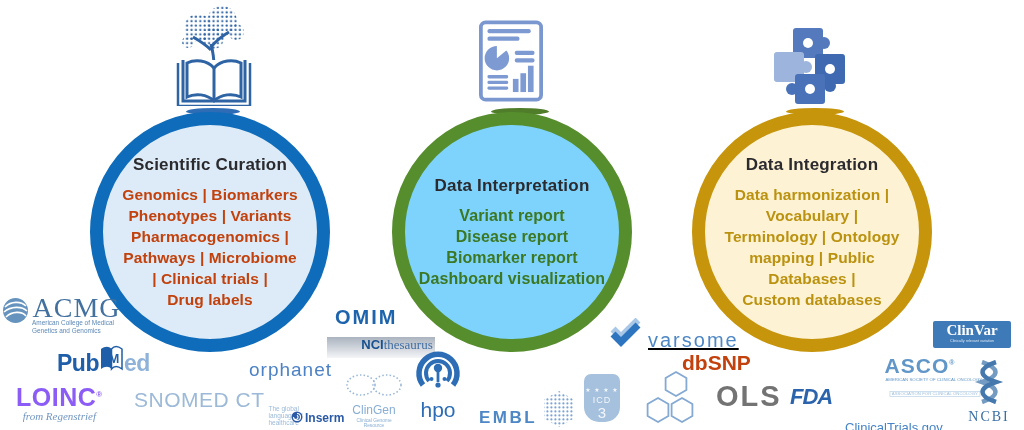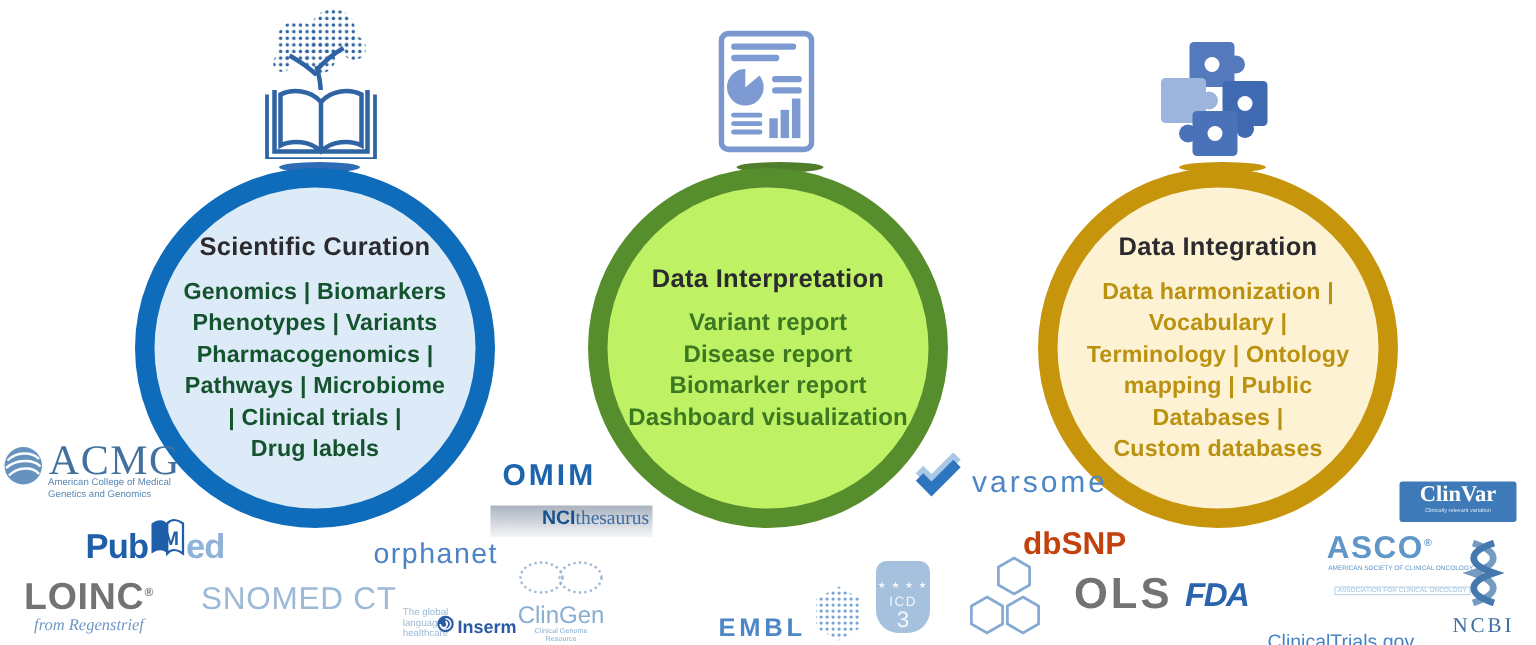--- a/index.html
+++ b/index.html
@@ -12,27 +12,27 @@
   .icon-shadow { position:absolute; height:7px; border-radius:50%; }
   #shadow-1 { left:186px; top:108px; width:54px; background:#2e6cb5; }
   #shadow-2 { left:491px; top:108px; width:58px; background:#4f7d2a; }
   #shadow-3 { left:786px; top:108px; width:58px; background:#c6950c; }
 
   
   .pillar-circle { position:absolute; top:112px; width:240px; height:240px;
     border-radius:50%; display:flex; flex-direction:column; align-items:center;
     justify-content:center; text-align:center; }
   #circle-1 { left:90px;  border:13px solid #0f6cba; background:#dcebf7; }
-  #circle-2 { left:392px; border:13px solid #578e2d; background:#bef264;align-items:center; }
+  #circle-2 { left:392px; border:13px solid #578e2d; background:#7dd3fc;align-items:center; }
   #circle-3 { left:692px; border:13px solid #c6950c; background:#fdf2d4; }
   .circle-title { font-size:17px; font-weight:700; color:#2b2a2e; letter-spacing:.2px;
     margin-bottom:9px; }
   .circle-body { font-size:15.5px; font-weight:700; line-height:21px; letter-spacing:.1px;
     white-space:pre-line; }
-  #circle-1 .circle-body { color:#14532d; }
+  #circle-1 .circle-body { color:#c2410c; }
   #circle-2 .circle-body { color:#3c7722; }
   #circle-3 .circle-body { color:#bb9210; }
   #circle-2 .circle-body { font-size:16px; }
 
   
   .logo { position:absolute; }
   .tiny { display:block; }
 
   
   #logo-acmg { left:2px; top:297px; display:flex; align-items:flex-start; }
@@ -43,21 +43,21 @@
     transform-origin:left top; }
 
   
   #logo-pubmed { left:57px; top:345px; display:flex; align-items:flex-end; }
   .pubmed-txt { font-size:23px; font-weight:700; letter-spacing:-.5px; line-height:26px; }
   #pubmed-part1 { color:#1f5ea8; }
   #pubmed-part3 { color:#8fb2d9; }
 
   
   #logo-loinc { left:16px; top:382px; text-align:center; }
-  #loinc-name { font-size:25px; font-weight:800; color:#737373; letter-spacing:.5px; line-height:25px; }
+  #loinc-name { font-size:25px; font-weight:800; color:#8b5cf6; letter-spacing:.5px; line-height:25px; }
   #loinc-name sup { font-size:8px; }
   #loinc-tag { font-family:"Liberation Serif", serif; font-style:italic; font-size:11px;
     color:#7096c2; margin-top:0; }
 
   
   #logo-snomed { left:134px; top:388px; display:flex; }
   #snomed-name { font-size:21px; font-weight:400; color:#9cbad8; letter-spacing:.5px; }
   #snomed-tag { font-size:6.5px; color:#9cbad8; line-height:7px; white-space:pre-line;
     margin-left:4px; margin-top:17px; }
 
@@ -75,42 +75,42 @@
   
   #logo-orphanet { left:249px; top:359px; font-size:19px; font-weight:500; color:#4d82c4;
     letter-spacing:1px; }
 
   
   #logo-inserm { left:291px; top:377px; display:flex; align-items:center;margin-top:32px; }
   #inserm-name { font-size:12px; font-weight:700; color:#2a5aa5; margin-left:2px; }
 
   
   #logo-clingen { left:339px; top:372px; width:70px; text-align:center; }
-  #clingen-name { font-size:16px; font-weight:500; color:#88aed3; line-height:16px; }
+  #clingen-name { font-size:12px; font-weight:500; color:#88aed3; line-height:16px; }
   #clingen-sub { font-size:6px; color:#88aed3; transform:scale(.8); transform-origin:center top; }
 
   
   #logo-hpo { left:414px; top:350px; width:48px; text-align:center; }
   #hpo-name { font-size:21px; font-weight:500; color:#2d6db6; line-height:20px; }
 
   
   #logo-embl { left:479px; top:390px; display:flex; align-items:center; }
   #embl-name { font-size:17px; font-weight:600; color:#4d87c6; letter-spacing:2.5px;
     margin-top:14px; }
   #embl-hex { margin-left:5px; }
 
   
   #logo-icd10 { left:584px; top:374px; width:36px; height:48px; background:#a6c1dd;
     border-radius:7px 7px 15px 15px; text-align:center; color:#f2f6fa; padding-top:12px; }
   #icd-stars { font-size:6px; letter-spacing:1px; }
   #icd-line1 { font-size:9px; letter-spacing:1px; margin-top:2px; }
   #icd-line2 { font-size:15px; font-weight:500; line-height:15px; }
 
   
-  #logo-varsome { left:610px; top:302px; display:flex; align-items:center; }
+  #logo-varsome { left:610px; top:318px; display:flex; align-items:flex-end;text-decoration:underline; }
   #varsome-name { font-size:20px; font-weight:500; color:#4d87c6; letter-spacing:2px;
     margin-left:6px; margin-top:6px; }
 
   
   #logo-dbsnp { left:682px; top:351px; font-size:21px; font-weight:700; color:#c2410c; }
 
   
   #logo-hexagons { left:646px; top:370px; }
 
   
@@ -315,20 +315,36 @@
     <svg width="58" height="26" viewBox="0 0 58 26">
       <g fill="none" stroke="#9ab7d8" stroke-width="1.6" stroke-dasharray="1.5,2.2">
         <ellipse cx="16" cy="13" rx="14" ry="10"></ellipse>
         <ellipse cx="42" cy="13" rx="14" ry="10"></ellipse>
       </g>
     </svg>
     <div id="clingen-name">ClinGen</div>
     <div id="clingen-sub">Clinical Genome Resource</div>
   </div>
 
+  <div class="logo" id="logo-hpo">
+    <svg width="46" height="46" viewBox="0 0 46 46">
+      <g fill="none" stroke="#2d6db6">
+        <path d="M8,35 A19,19 0 1 1 38,35" stroke-width="5.5"></path>
+        <path d="M14,31 A12,12 0 1 1 32,31" stroke-width="4"></path>
+      </g>
+      <g fill="#2d6db6">
+        <circle cx="23" cy="18" r="4.2"></circle>
+        <rect x="21.6" y="21" width="2.8" height="11"></rect>
+        <circle cx="23" cy="35" r="2.6"></circle>
+        <circle cx="16.5" cy="29" r="2"></circle>
+        <circle cx="29.5" cy="29" r="2"></circle>
+      </g>
+    </svg>
+    <div id="hpo-name">hpo</div>
+  </div>
 
   <div class="logo" id="logo-embl">
     <span id="embl-name">EMBL</span>
     <span id="embl-hex">
       <svg width="34" height="38" viewBox="0 0 34 38">
         <defs>
           <pattern id="embl-dots" width="4" height="4" patternUnits="userSpaceOnUse">
             <circle cx="1.4" cy="1.4" r="1.1" fill="#7ba3d4"></circle>
           </pattern>
         </defs>

